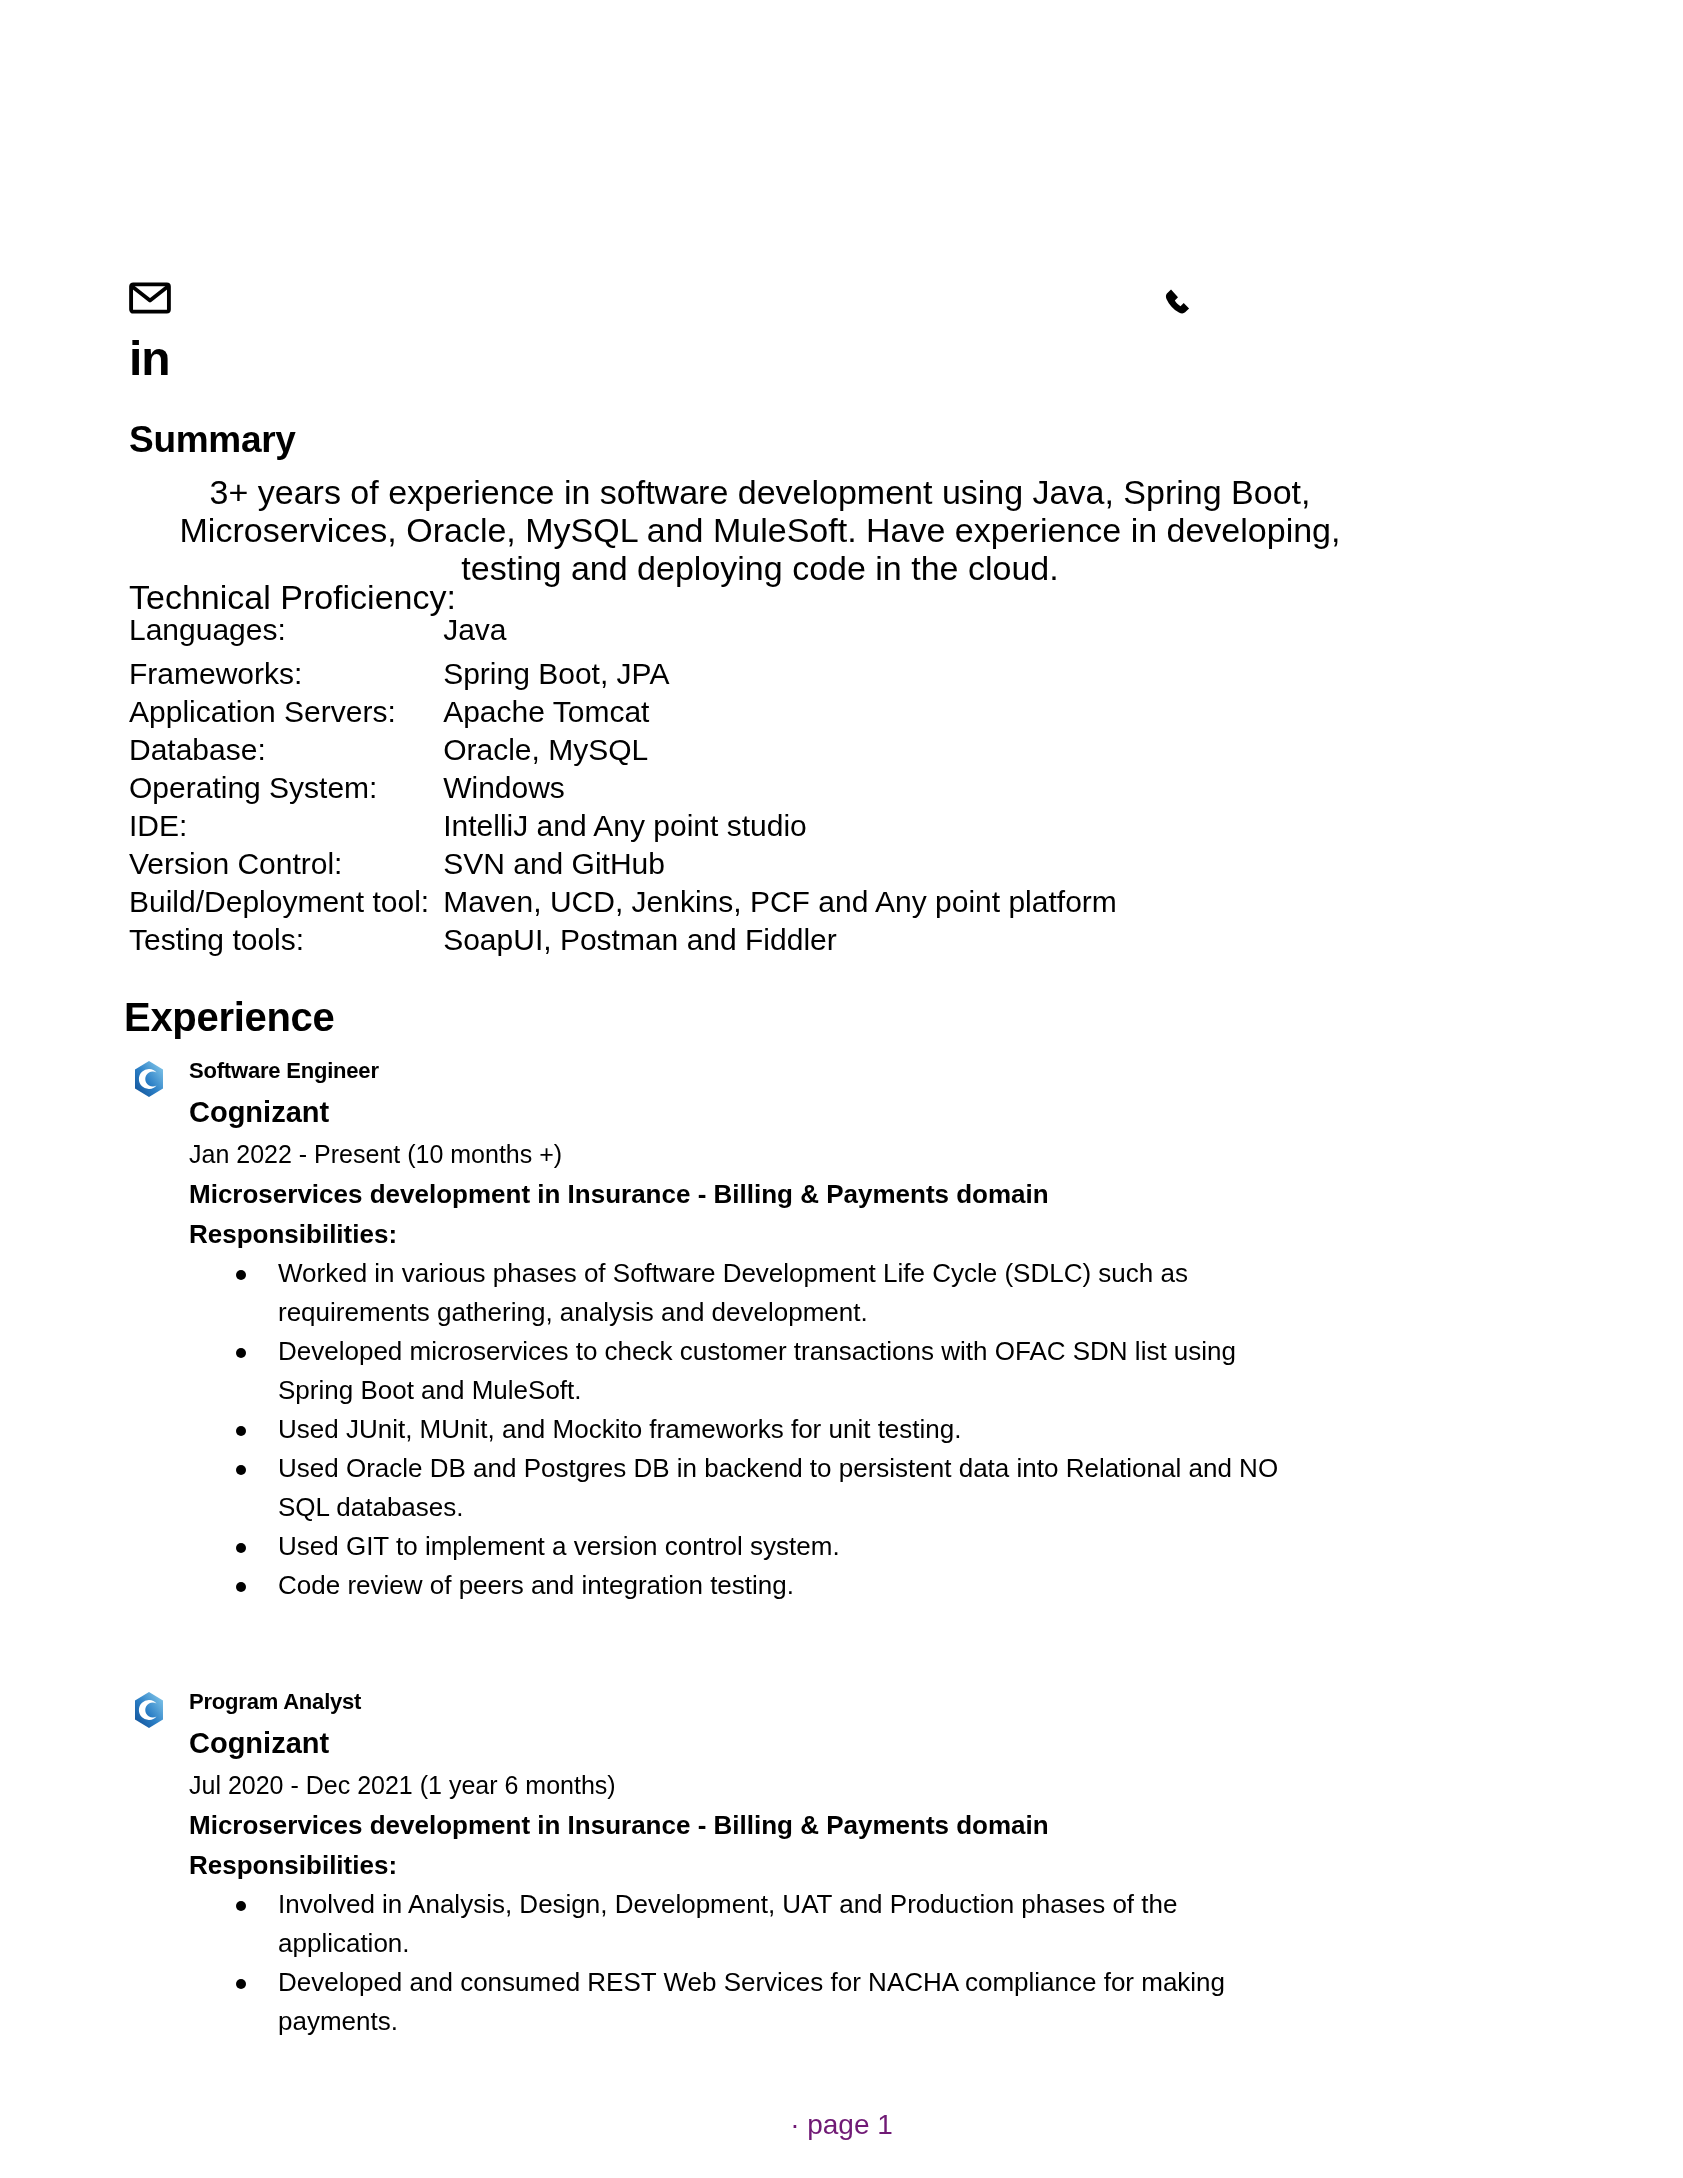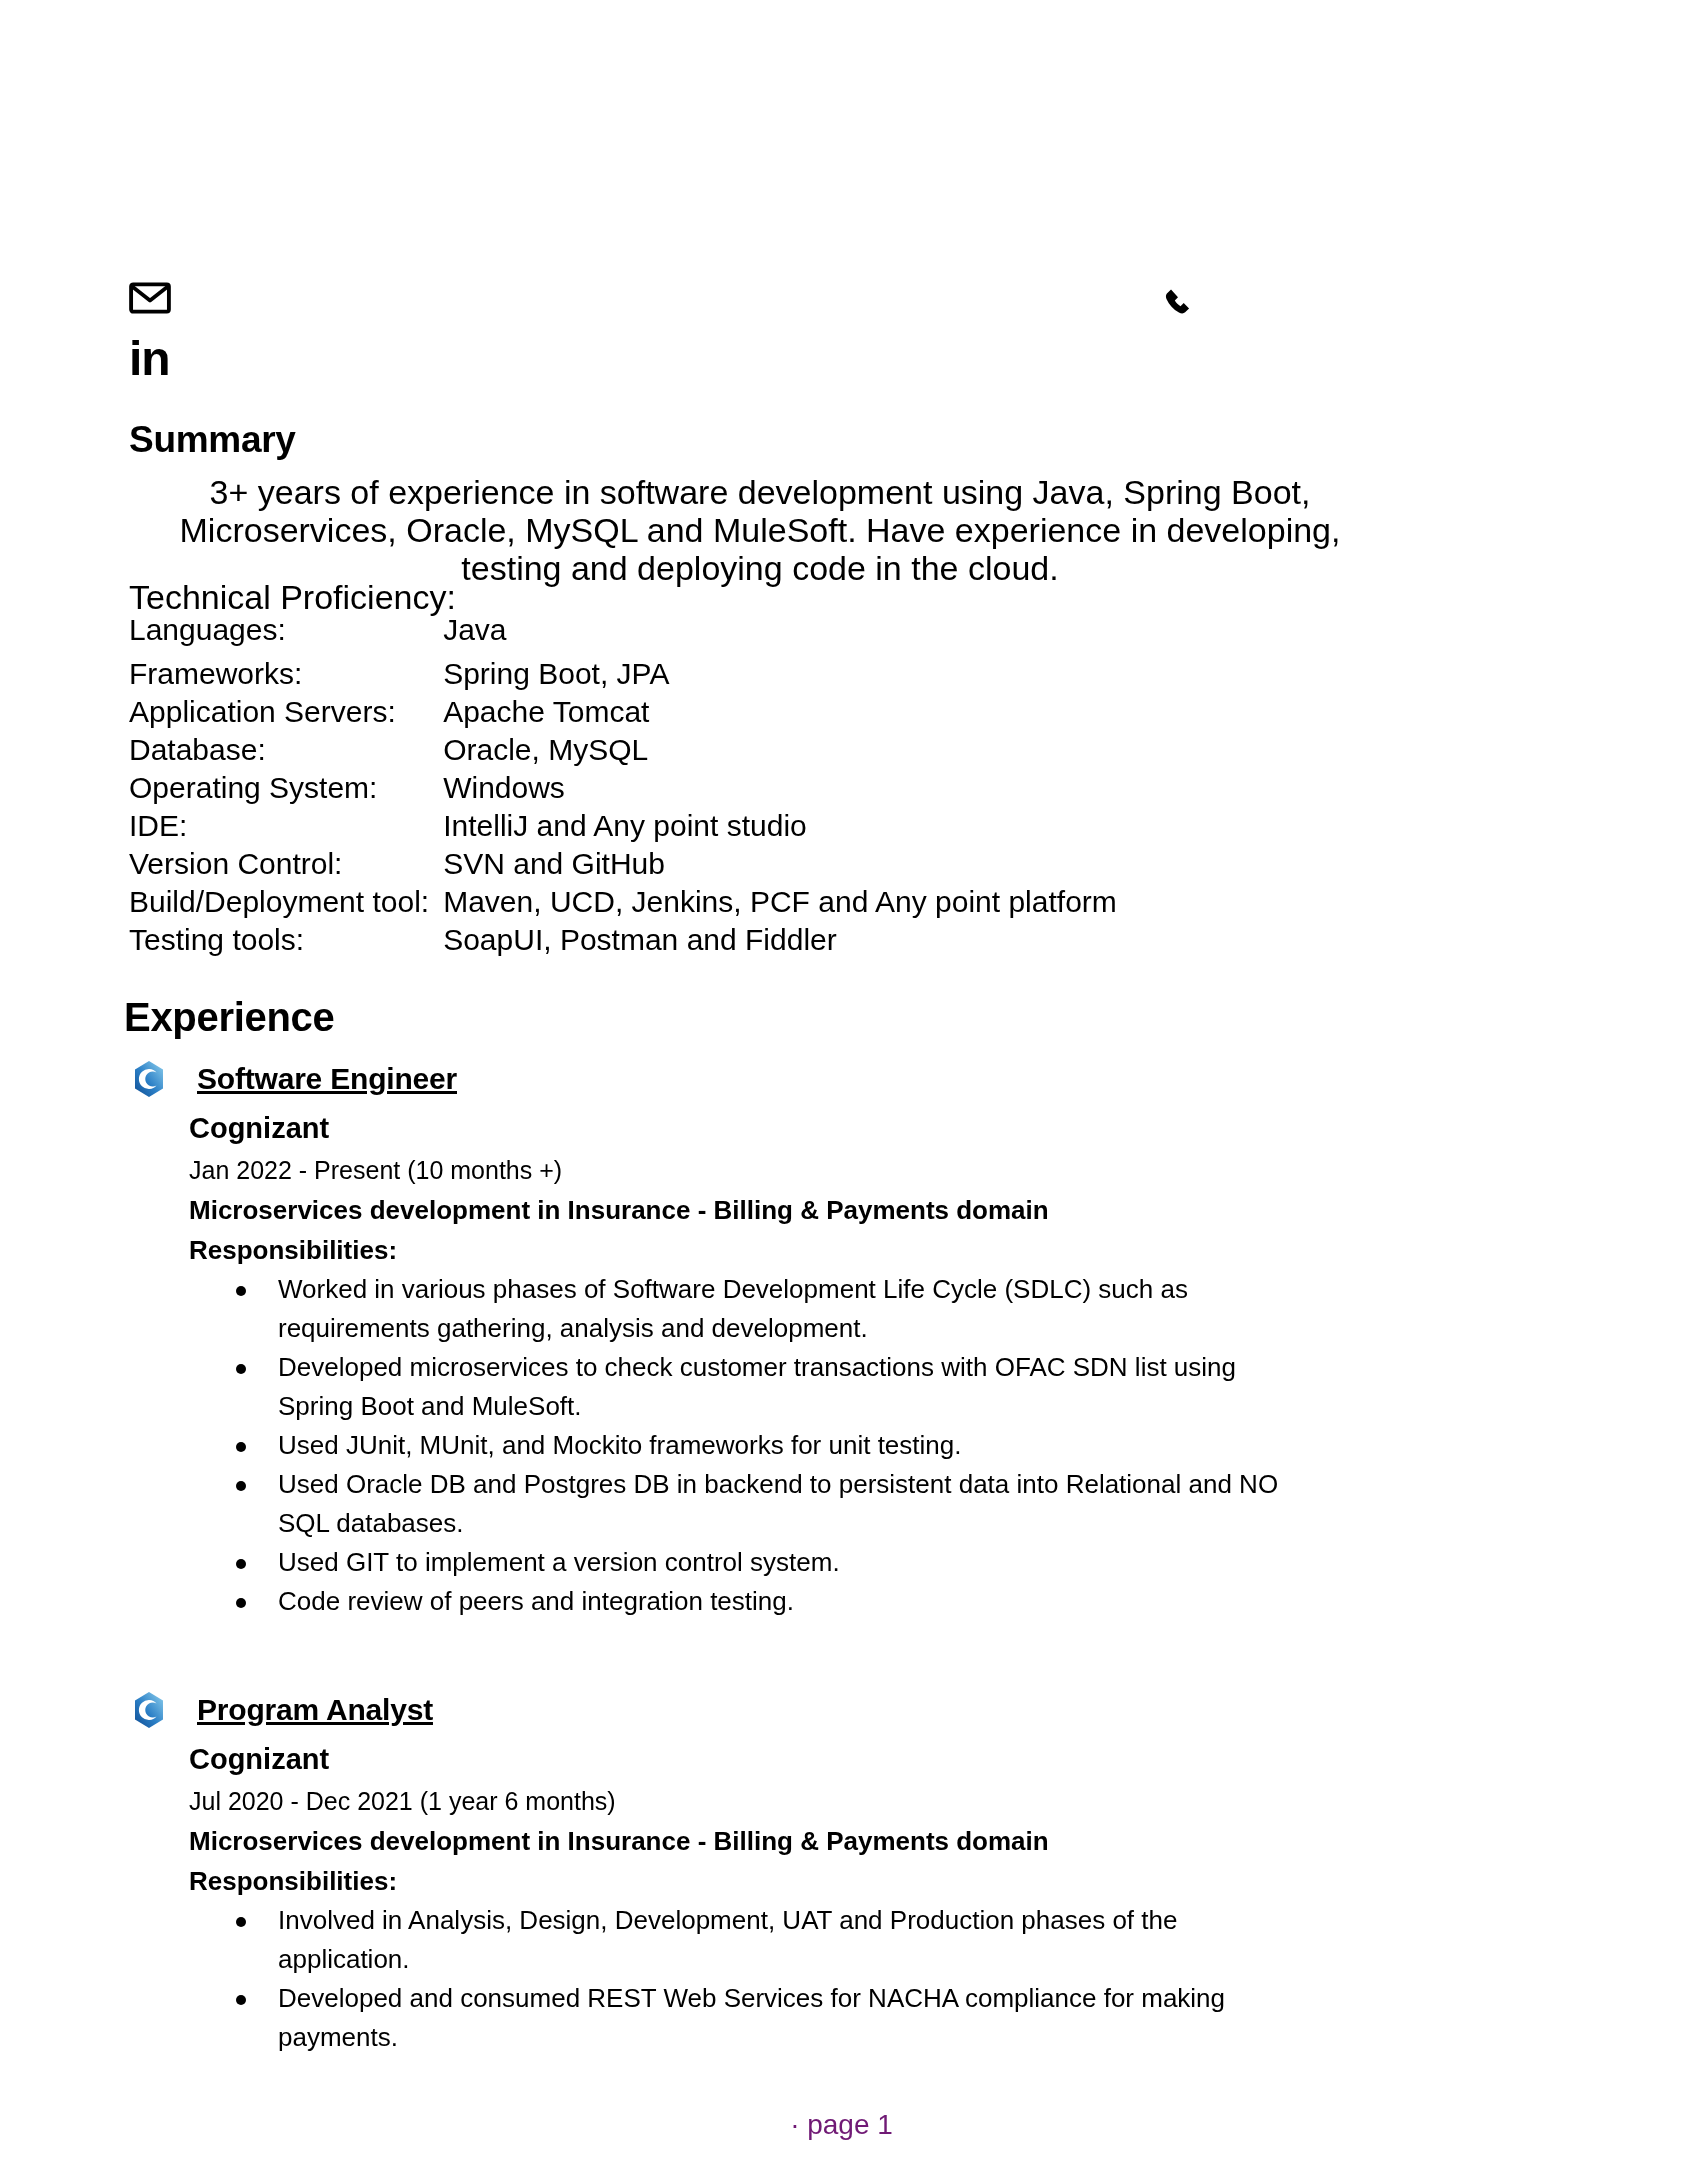--- a/index.html
+++ b/index.html
@@ -155,26 +155,25 @@
     position: absolute;
     left: 0;
     top: 7px;
     width: 40px;
     height: 40px;
   }
 
   .job-body { padding-left: 60px; }
 
   .job-title {
-    font-size: 30px;
+    font-size: 22px;
     font-weight: 700;
     line-height: 38px;
-    margin: 8px;
+    margin: 0;
     letter-spacing: -0.2px;
-    text-decoration: underline;
   }
   .job-company {
     font-size: 29px;
     line-height: 44px;
     margin: 0;
     font-weight: 700;
   }
   .job-dates {
     font-size: 25px;
     line-height: 40px;

